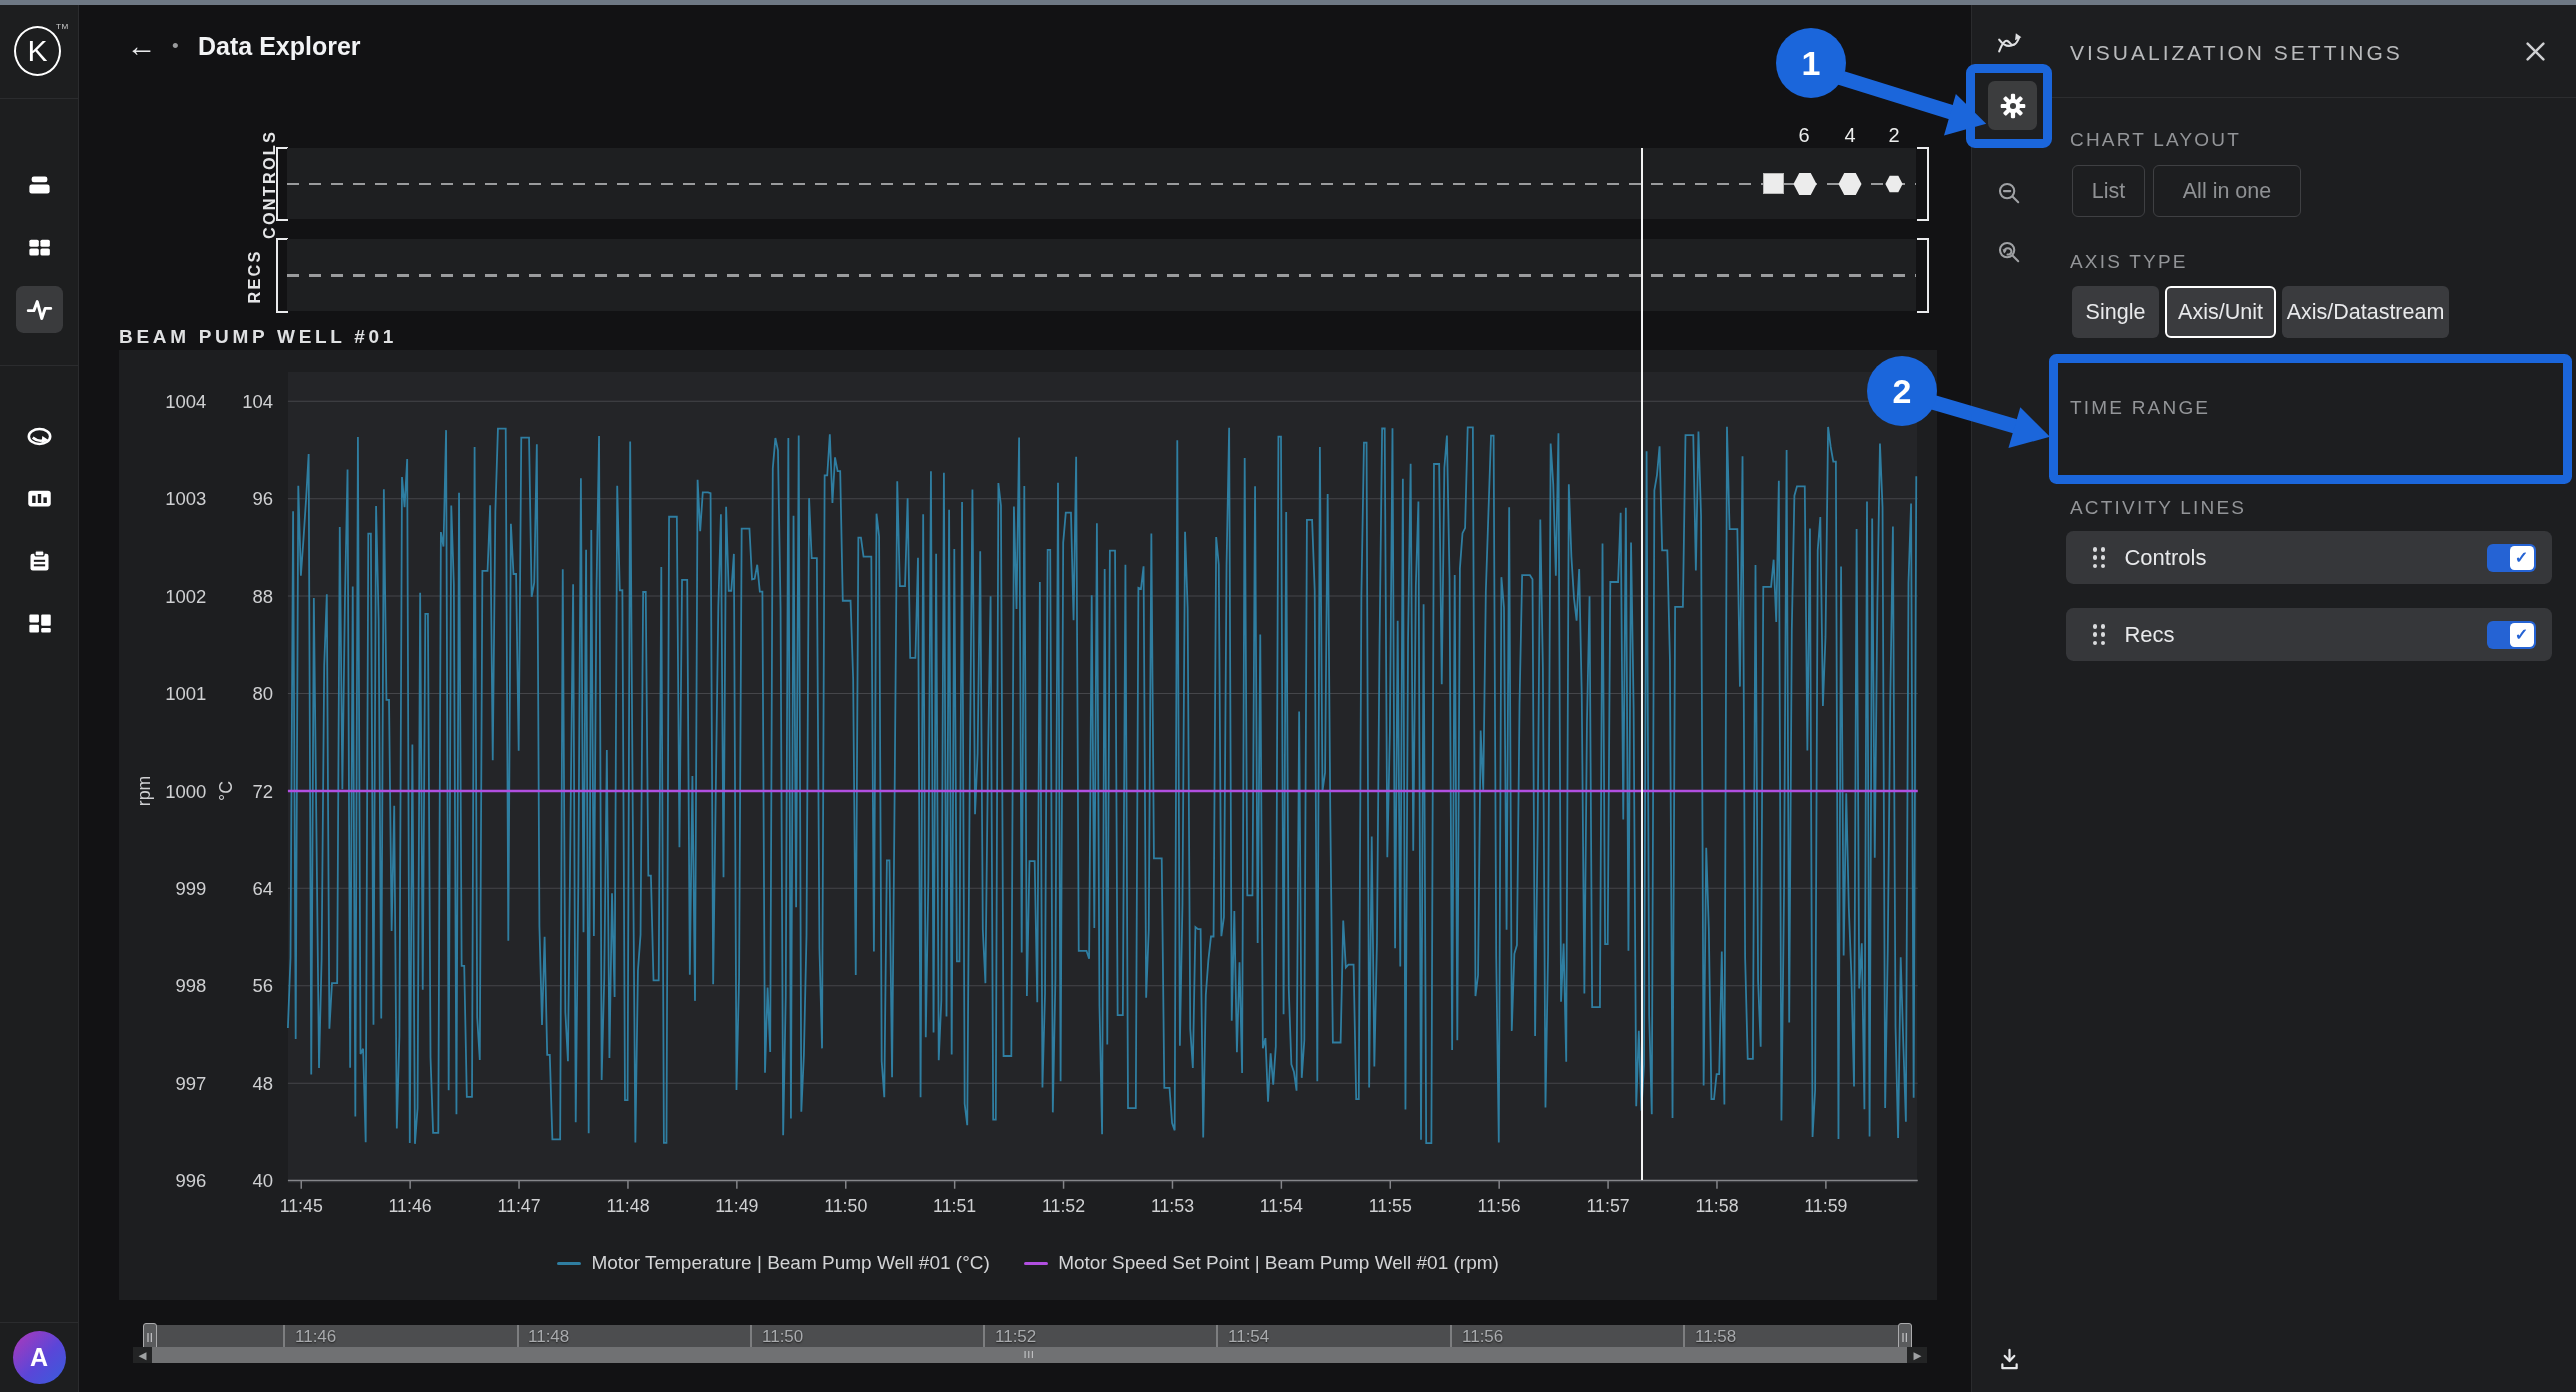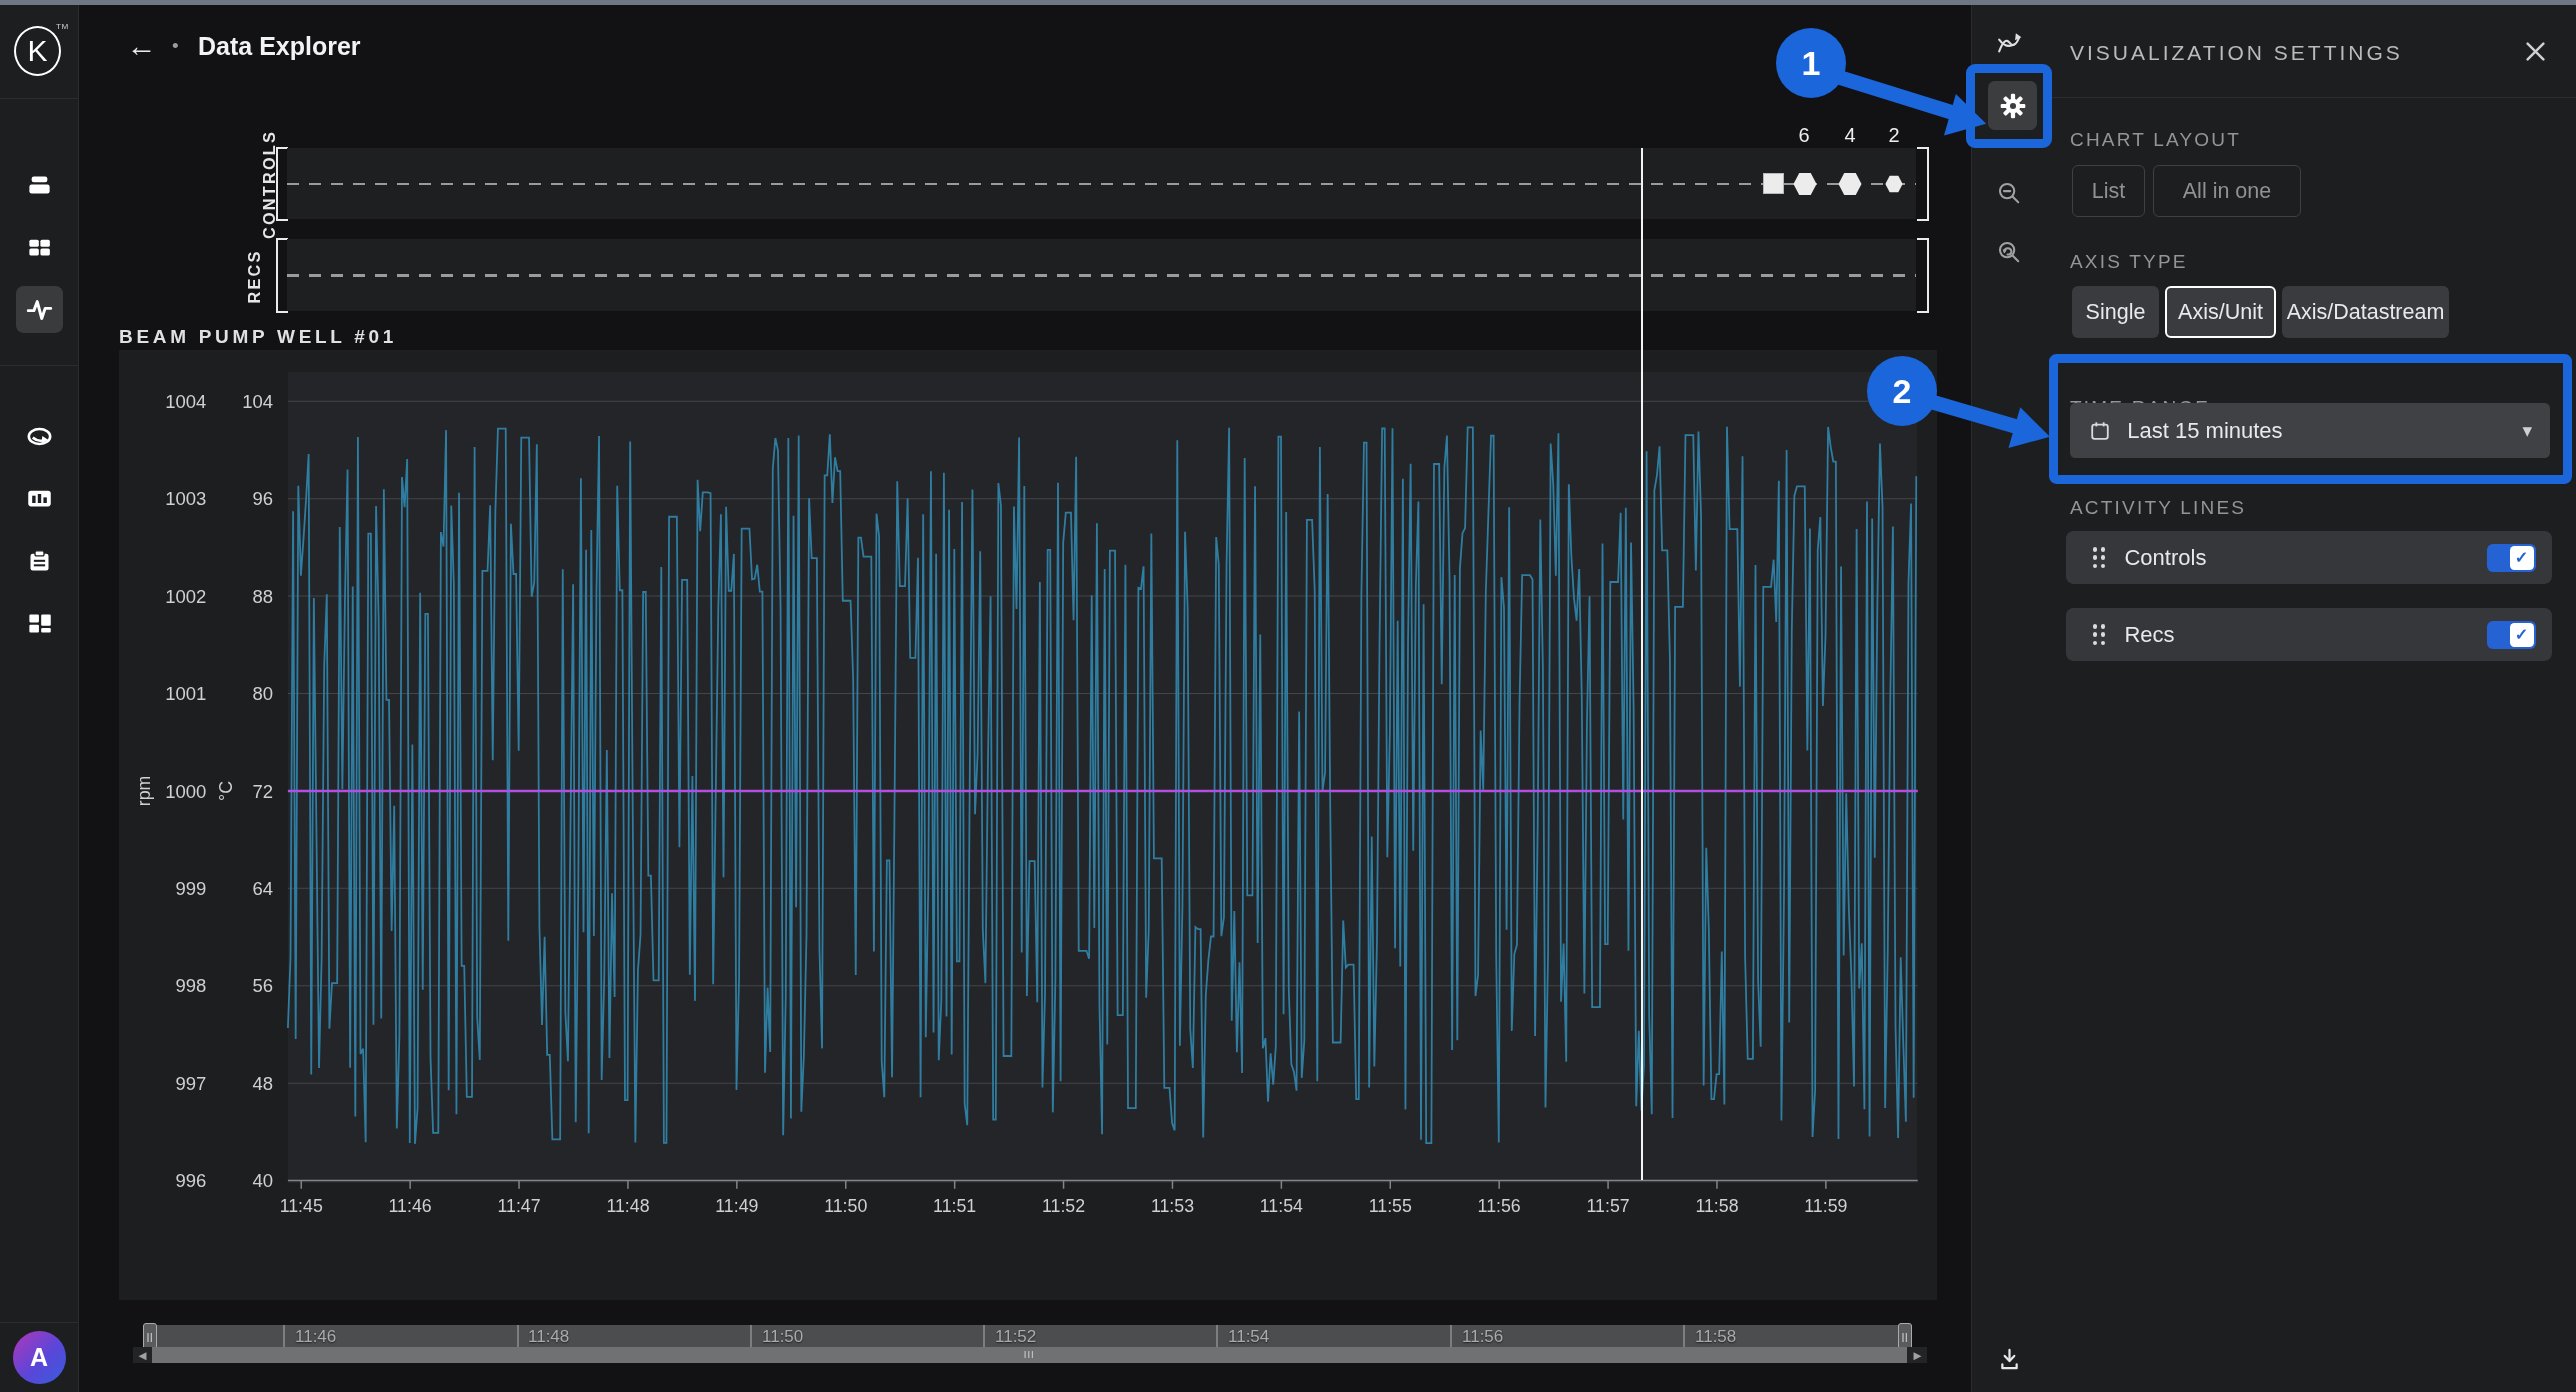--- a/index.html
+++ b/index.html
@@ -269,20 +269,30 @@
       <text x="1863" y="1163" text-anchor="middle" fill="#cfd0d2" font-size="24">11:56</text>
       <line x1="2010" y1="1121" x2="2010" y2="1132" stroke="#85868a" stroke-width="2"></line>
       <text x="2010" y="1163" text-anchor="middle" fill="#cfd0d2" font-size="24">11:57</text>
       <line x1="2157" y1="1121" x2="2157" y2="1132" stroke="#85868a" stroke-width="2"></line>
       <text x="2157" y="1163" text-anchor="middle" fill="#cfd0d2" font-size="24">11:58</text>
       <line x1="2304" y1="1121" x2="2304" y2="1132" stroke="#85868a" stroke-width="2"></line>
       <text x="2304" y="1163" text-anchor="middle" fill="#cfd0d2" font-size="24">11:59</text>
       <path d="M228.0 914.9 L231.5 820.0 L235.0 217.6 L238.5 929.7 L242.0 183.2 L245.5 304.4 L249.0 255.5 L252.5 201.2 L256.0 140.3 L259.5 977.7 L263.0 334.6 L266.5 649.0 L270.0 969.0 L273.5 821.5 L277.0 425.2 L280.5 329.5 L284.0 916.0 L287.5 854.4 L291.0 854.4 L294.5 854.4 L298.0 238.8 L301.5 592.8 L305.0 336.5 L308.5 161.2 L312.0 968.8 L315.5 319.2 L319.0 1034.6 L322.5 117.3 L326.0 950.1 L329.5 943.0 L333.0 1069.1 L336.5 247.8 L340.0 247.8 L343.5 910.6 L347.0 210.4 L350.5 364.9 L354.0 902.1 L357.5 187.7 L361.0 472.1 L364.5 472.1 L368.0 784.1 L371.5 614.9 L375.0 1050.6 L378.5 926.0 L382.0 171.4 L385.5 211.9 L389.0 147.1 L392.5 1070.2 L396.0 532.5 L399.5 1071.4 L403.0 1023.4 L406.5 327.5 L410.0 863.4 L413.5 356.0 L417.0 356.0 L420.5 954.8 L424.0 1056.7 L427.5 1056.7 L431.0 1056.7 L434.5 245.6 L438.0 265.1 L441.5 108.0 L445.0 999.1 L448.5 209.8 L452.0 316.2 L455.5 1031.5 L459.0 192.6 L462.5 831.3 L466.0 831.3 L469.5 1007.9 L473.0 1007.9 L476.5 1007.9 L480.0 130.6 L483.5 900.7 L487.0 958.2 L490.5 298.0 L494.0 298.0 L497.5 298.0 L501.0 209.5 L504.5 553.7 L508.0 218.3 L511.5 106.1 L515.0 106.1 L518.5 106.1 L522.0 106.1 L525.5 797.4 L529.0 234.4 L532.5 302.2 L536.0 302.2 L539.5 540.7 L543.0 118.1 L546.5 118.1 L550.0 118.1 L553.5 118.1 L557.0 332.9 L560.5 313.9 L564.0 127.2 L567.5 777.9 L571.0 910.9 L574.5 792.0 L578.0 951.3 L581.5 951.3 L585.0 1065.5 L588.5 1065.5 L592.0 1065.5 L595.5 1065.5 L599.0 295.9 L602.5 893.9 L606.0 959.9 L609.5 635.2 L613.0 316.1 L616.5 1042.1 L620.0 718.7 L623.5 173.0 L627.0 785.9 L630.5 269.4 L634.0 1057.1 L637.5 242.9 L641.0 790.9 L644.5 325.0 L648.0 115.9 L651.5 985.3 L655.0 848.3 L658.5 539.8 L662.0 955.5 L665.5 733.2 L669.0 873.0 L672.5 183.2 L676.0 324.2 L679.5 324.1 L683.0 1012.4 L686.5 1012.4 L690.0 123.3 L693.5 628.9 L697.0 1069.7 L700.5 837.0 L704.0 789.0 L707.5 326.5 L711.0 326.5 L714.5 709.4 L718.0 709.4 L721.5 850.7 L725.0 850.7 L728.5 850.7 L732.0 292.6 L735.5 1070.2 L739.0 1070.2 L742.5 224.9 L746.0 224.9 L749.5 224.9 L753.0 224.9 L756.5 671.1 L760.0 310.0 L763.5 310.0 L767.0 310.0 L770.5 843.1 L774.0 575.0 L777.5 878.4 L781.0 175.1 L784.5 244.5 L788.0 191.9 L791.5 191.9 L795.0 191.9 L798.5 193.1 L802.0 855.8 L805.5 599.3 L809.0 345.4 L812.5 221.6 L816.0 711.4 L819.5 211.5 L823.0 324.8 L826.5 324.8 L830.0 275.1 L833.5 998.6 L837.0 847.1 L840.5 240.8 L844.0 240.8 L847.5 240.8 L851.0 240.8 L854.5 309.5 L858.0 308.5 L861.5 289.7 L865.0 326.0 L868.5 326.0 L872.0 975.3 L875.5 860.3 L879.0 947.5 L882.5 159.6 L886.0 118.6 L889.5 135.4 L893.0 348.3 L896.5 1059.9 L900.0 872.8 L903.5 118.7 L907.0 1037.2 L910.5 223.6 L914.0 751.9 L917.5 115.3 L921.0 1028.1 L924.5 951.3 L928.0 790.6 L931.5 199.8 L935.0 280.8 L938.5 280.8 L942.0 280.8 L945.5 807.5 L949.0 942.5 L952.5 169.2 L956.0 169.2 L959.5 113.7 L963.0 206.2 L966.5 144.8 L970.0 163.4 L973.5 163.4 L977.0 338.3 L980.5 338.3 L984.0 338.3 L987.5 338.3 L991.0 443.9 L994.5 843.6 L998.0 253.0 L1001.5 253.0 L1005.0 278.8 L1008.5 278.8 L1012.0 278.8 L1015.5 278.8 L1019.0 811.9 L1022.5 220.8 L1026.0 251.3 L1029.5 960.0 L1033.0 1008.5 L1036.5 688.7 L1040.0 688.7 L1043.5 981.4 L1047.0 596.5 L1050.5 177.1 L1054.0 318.5 L1057.5 318.5 L1061.0 318.5 L1064.5 200.1 L1068.0 415.3 L1071.5 415.3 L1075.0 415.3 L1078.5 280.2 L1082.0 1008.6 L1085.5 221.7 L1089.0 927.4 L1092.5 715.9 L1096.0 163.4 L1099.5 921.1 L1103.0 274.7 L1106.5 958.4 L1110.0 877.8 L1113.5 165.4 L1117.0 899.6 L1120.5 215.5 L1124.0 950.9 L1127.5 268.5 L1131.0 825.1 L1134.5 825.1 L1138.0 205.1 L1141.5 1017.3 L1145.0 1046.2 L1148.5 563.1 L1152.0 188.0 L1155.5 626.4 L1159.0 544.8 L1162.5 271.4 L1166.0 782.1 L1169.5 854.5 L1173.0 553.5 L1176.5 332.2 L1180.0 1038.8 L1183.5 1038.8 L1187.0 179.5 L1190.5 210.0 L1194.0 952.8 L1197.5 952.8 L1201.0 952.8 L1204.5 952.8 L1208.0 211.0 L1211.5 349.4 L1215.0 118.1 L1218.5 813.1 L1222.0 183.5 L1225.5 871.9 L1229.0 689.8 L1232.5 689.8 L1236.0 689.8 L1239.5 880.3 L1243.0 312.9 L1246.5 995.4 L1250.0 868.4 L1253.5 269.7 L1257.0 269.7 L1260.5 1028.9 L1264.0 848.6 L1267.5 179.1 L1271.0 987.0 L1274.5 259.8 L1278.0 219.3 L1281.5 219.3 L1285.0 219.3 L1288.5 364.5 L1292.0 144.0 L1295.5 810.9 L1299.0 810.9 L1302.5 810.9 L1306.0 810.9 L1309.5 821.5 L1313.0 331.0 L1316.5 780.0 L1320.0 233.6 L1323.5 885.6 L1327.0 1058.4 L1330.5 295.3 L1334.0 937.4 L1337.5 270.7 L1341.0 270.7 L1344.5 270.7 L1348.0 897.7 L1351.5 897.7 L1355.0 897.7 L1358.5 289.8 L1362.0 1023.3 L1365.5 1023.3 L1369.0 1023.3 L1372.5 1023.3 L1376.0 320.8 L1379.5 322.3 L1383.0 291.7 L1386.5 874.3 L1390.0 782.4 L1393.5 247.5 L1397.0 686.2 L1400.5 686.2 L1404.0 686.2 L1407.5 686.2 L1411.0 995.7 L1414.5 995.7 L1418.0 995.7 L1421.5 1043.3 L1425.0 1053.2 L1428.5 121.6 L1432.0 939.0 L1435.5 748.3 L1439.0 245.2 L1442.5 348.3 L1446.0 916.1 L1449.5 969.0 L1453.0 778.8 L1456.5 781.7 L1460.0 781.7 L1463.5 1062.7 L1467.0 870.3 L1470.5 823.1 L1474.0 791.5 L1477.5 791.5 L1481.0 252.4 L1484.5 289.3 L1488.0 791.0 L1491.5 765.5 L1495.0 290.9 L1498.5 104.7 L1502.0 905.3 L1505.5 757.0 L1509.0 947.7 L1512.5 826.2 L1516.0 975.8 L1519.5 145.7 L1523.0 736.1 L1526.5 736.1 L1530.0 736.1 L1533.5 183.9 L1537.0 800.4 L1540.5 384.0 L1544.0 942.4 L1547.5 928.7 L1551.0 1014.6 L1554.5 949.1 L1558.0 991.4 L1561.5 939.8 L1565.0 116.8 L1568.5 116.8 L1572.0 896.5 L1575.5 218.6 L1579.0 862.5 L1582.5 964.0 L1586.0 974.5 L1589.5 999.7 L1593.0 487.8 L1596.5 982.3 L1600.0 931.6 L1603.5 229.0 L1607.0 229.0 L1610.5 229.0 L1614.0 324.3 L1617.5 986.9 L1621.0 130.9 L1624.5 595.3 L1628.0 570.3 L1631.5 194.1 L1635.0 620.0 L1638.5 934.6 L1642.0 934.6 L1645.5 934.6 L1649.0 934.6 L1652.5 770.1 L1656.0 833.4 L1659.5 829.4 L1663.0 829.4 L1666.5 829.4 L1670.0 1011.0 L1673.5 1011.0 L1677.0 331.5 L1680.5 124.9 L1684.0 124.9 L1687.5 995.3 L1691.0 656.5 L1694.5 967.1 L1698.0 801.0 L1701.5 397.5 L1705.0 105.8 L1708.5 105.8 L1712.0 684.4 L1715.5 513.9 L1719.0 105.4 L1722.5 807.5 L1726.0 365.3 L1729.5 831.9 L1733.0 173.7 L1736.5 1024.9 L1740.0 390.1 L1743.5 153.4 L1747.0 675.6 L1750.5 317.9 L1754.0 204.3 L1757.5 1065.7 L1761.0 343.1 L1764.5 1070.3 L1768.0 1070.3 L1771.5 1070.3 L1775.0 153.7 L1778.5 153.7 L1782.0 153.7 L1785.5 451.0 L1789.0 158.7 L1792.5 115.3 L1796.0 307.8 L1799.5 944.8 L1803.0 303.4 L1806.5 931.7 L1810.0 294.6 L1813.5 247.1 L1817.0 240.2 L1820.5 104.4 L1824.0 104.4 L1827.5 104.4 L1831.0 871.9 L1834.5 843.9 L1838.0 513.6 L1841.5 593.6 L1845.0 325.5 L1848.5 219.6 L1852.0 115.3 L1855.5 115.3 L1859.0 817.5 L1862.5 1069.6 L1866.0 306.5 L1869.5 347.5 L1873.0 782.5 L1876.5 212.1 L1880.0 918.9 L1883.5 814.9 L1887.0 803.0 L1890.5 476.1 L1894.0 303.8 L1897.5 303.8 L1901.0 303.8 L1904.5 303.8 L1908.0 309.3 L1911.5 925.7 L1915.0 642.2 L1918.5 228.8 L1922.0 428.7 L1925.5 1022.4 L1929.0 814.4 L1932.5 126.0 L1936.0 181.6 L1939.5 304.6 L1943.0 112.3 L1946.5 879.6 L1950.0 800.9 L1953.5 960.5 L1957.0 181.0 L1960.5 278.9 L1964.0 334.7 L1967.5 365.1 L1971.0 295.4 L1974.5 467.6 L1978.0 868.3 L1981.5 502.1 L1985.0 332.2 L1988.5 886.9 L1992.0 886.9 L1995.5 886.9 L1999.0 886.9 L2002.5 261.0 L2006.0 801.9 L2009.5 801.9 L2013.0 313.0 L2016.5 313.0 L2020.0 313.0 L2023.5 313.0 L2027.0 219.5 L2030.5 633.7 L2034.0 212.7 L2037.5 810.7 L2041.0 259.7 L2044.5 483.9 L2048.0 1020.7 L2051.5 918.9 L2055.0 1026.7 L2058.5 964.2 L2062.0 136.4 L2065.5 898.2 L2069.0 1031.5 L2072.5 189.3 L2076.0 168.6 L2079.5 129.7 L2083.0 270.3 L2086.5 270.3 L2090.0 270.3 L2093.5 417.8 L2097.0 1036.5 L2100.5 346.5 L2104.0 346.5 L2107.5 346.5 L2111.0 346.5 L2114.5 114.6 L2118.0 114.6 L2121.5 114.6 L2125.0 114.6 L2128.5 297.6 L2132.0 109.8 L2135.5 223.1 L2139.0 992.5 L2142.5 671.6 L2146.0 781.4 L2149.5 1011.1 L2153.0 1011.1 L2156.5 977.3 L2160.0 977.3 L2163.5 811.9 L2167.0 1018.2 L2170.5 103.6 L2174.0 241.5 L2177.5 241.5 L2181.0 241.5 L2184.5 241.5 L2188.0 454.2 L2191.5 143.2 L2195.0 819.9 L2198.5 956.6 L2202.0 956.6 L2205.5 956.6 L2209.0 290.2 L2212.5 851.1 L2216.0 940.2 L2219.5 319.5 L2223.0 319.5 L2226.5 319.5 L2230.0 319.5 L2233.5 282.9 L2237.0 366.9 L2240.5 176.4 L2244.0 1039.8 L2247.5 731.7 L2251.0 134.8 L2254.5 907.7 L2258.0 377.9 L2261.5 196.5 L2265.0 183.9 L2268.5 183.9 L2272.0 183.9 L2275.5 183.9 L2279.0 540.5 L2282.5 240.9 L2286.0 1062.0 L2289.5 998.8 L2293.0 270.0 L2296.5 225.4 L2300.0 480.4 L2303.5 387.1 L2307.0 103.7 L2310.5 130.7 L2314.0 150.6 L2317.5 150.6 L2321.0 1064.9 L2324.5 292.2 L2328.0 817.0 L2331.5 598.2 L2335.0 754.1 L2338.5 845.7 L2342.0 994.1 L2345.5 241.3 L2349.0 861.6 L2352.5 800.8 L2356.0 1024.8 L2359.5 204.2 L2363.0 1061.4 L2366.5 227.2 L2370.0 685.1 L2373.5 341.7 L2377.0 126.1 L2380.5 212.6 L2384.0 1022.9 L2387.5 812.1 L2391.0 466.3 L2394.5 238.2 L2398.0 913.0 L2401.5 1063.6 L2405.0 819.5 L2408.5 935.9 L2412.0 1041.5 L2415.5 314.0 L2419.0 207.0 L2422.5 1009.0 L2426.0 170.4 " fill="none" stroke="#2f7ea1" stroke-width="2.4"></path>
       <line x1="228" y1="595" x2="2428" y2="595" stroke="#b14fe0" stroke-width="3.5"></line>
     </svg>
+  <div id="legend">
+    <div class="legend-item">
+      <span class="legend-dash" id="legend-dash-0" style="background: rgb(47, 126, 161);"></span>
+      <span>Motor Temperature | Beam Pump Well #01 (°C)</span>
+    </div>
+    <div class="legend-item">
+      <span class="legend-dash" id="legend-dash-1" style="background: rgb(177, 79, 224);"></span>
+      <span>Motor Speed Set Point | Beam Pump Well #01 (rpm)</span>
+    </div>
+  </div>
 </div>
 <div id="now-line" style="left: 1641px;"></div>
 
 <div id="navigator">
     <div class="nav-sep" style="left: 139px;"></div>
     <div class="nav-lbl" style="left: 151px;">11:46</div>
     <div class="nav-sep" style="left: 373px;"></div>
     <div class="nav-lbl" style="left: 384px;">11:48</div>
     <div class="nav-sep" style="left: 606px;"></div>
     <div class="nav-lbl" style="left: 618px;">11:50</div>
@@ -355,29 +365,20 @@
   <div class="sec-label" style="top:124px">CHART LAYOUT</div>
   <div class="opt-btn ghost" style="left:26px; top:160px; width:73px;">List</div>
   <div class="opt-btn ghost" style="left:107px; top:160px; width:148px;">All in one</div>
 
   <div class="sec-label" style="top:246px">AXIS TYPE</div>
   <div class="opt-btn" style="left:26px; top:281px; width:87px;">Single</div>
   <div class="opt-btn selected" style="left:119px; top:281px; width:111px;">Axis/Unit</div>
   <div class="opt-btn" style="left:236px; top:281px; width:167px;">Axis/Datastream</div>
 
   <div class="sec-label" style="top:392px">TIME RANGE</div>
-  <div id="time-dropdown">
-    <svg class="cal" width="22" height="22" viewBox="0 0 24 24" fill="none" stroke="#d8d9db" stroke-width="2">
-      <rect x="3.5" y="5" width="17" height="15.5" rx="2.5"></rect>
-      <line x1="8" y1="2.5" x2="8" y2="7"></line>
-        <line x1="16" y1="2.5" x2="16" y2="7"></line>
-    </svg>
-    <span>Last 15 minutes</span>
-    <span class="caret">▾</span>
-  </div>
 
   <div class="sec-label" style="top:492px">ACTIVITY LINES</div>
   <div class="al-row" style="top:526px">
     <span class="drag-dots">
         <i></i>
         <i></i>
         <i></i>
         <i></i>
         <i></i>
         <i></i>

